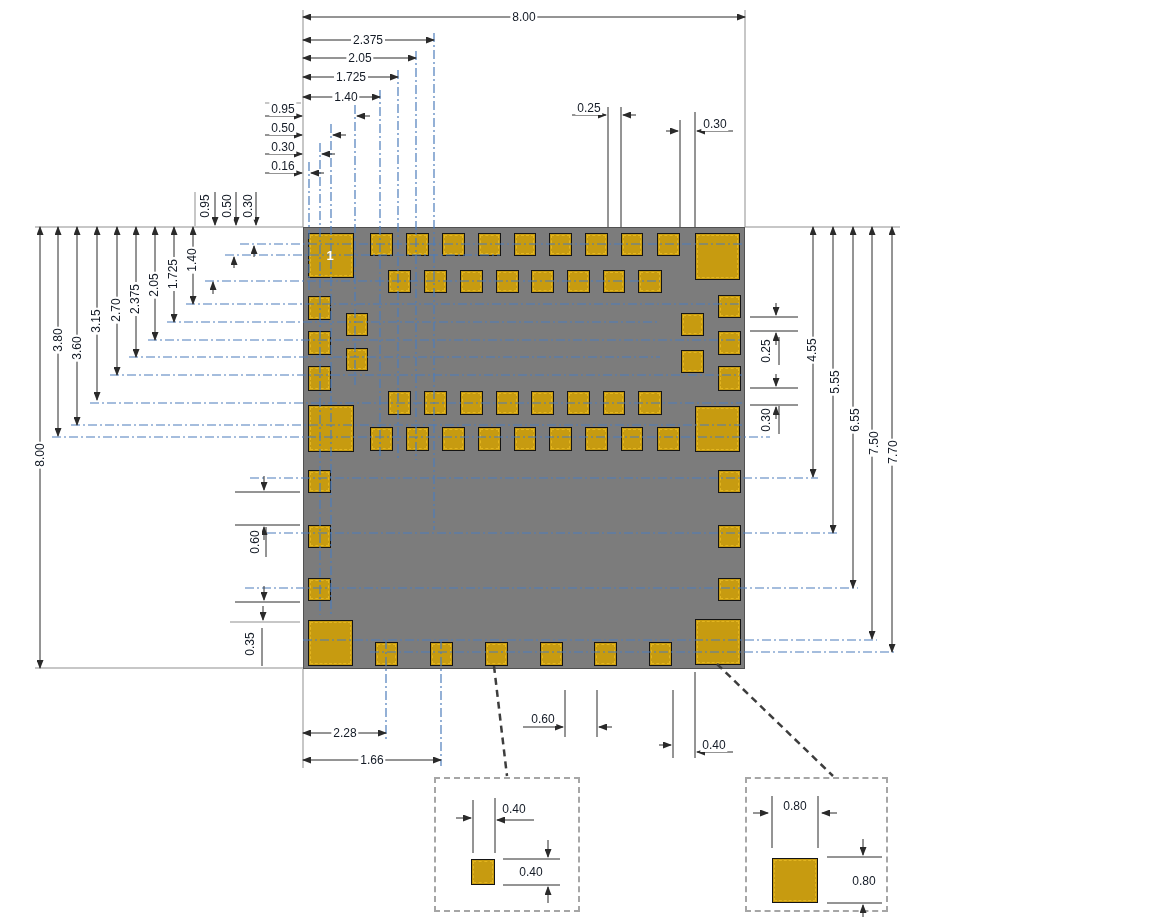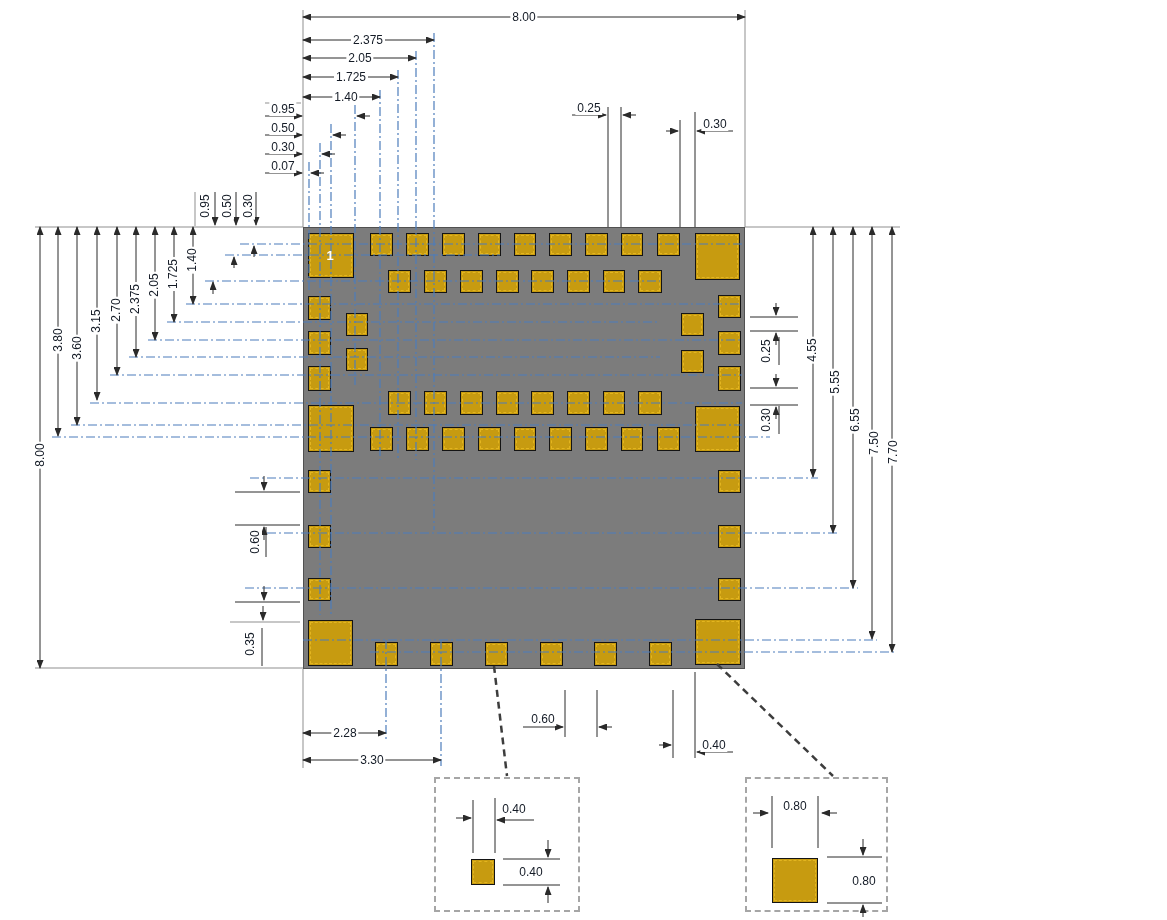--- a/index.html
+++ b/index.html
@@ -194,21 +194,21 @@
   </svg>
 
   <div class="lbl" style="left:524px;top:17px;">8.00</div>
   <div class="lbl" style="left:368px;top:40px;">2.375</div>
   <div class="lbl" style="left:360px;top:58px;">2.05</div>
   <div class="lbl" style="left:351px;top:77px;">1.725</div>
   <div class="lbl" style="left:346px;top:97px;">1.40</div>
   <div class="lbl" style="left:283px;top:109px;">0.95</div>
   <div class="lbl" style="left:283px;top:128px;">0.50</div>
   <div class="lbl" style="left:283px;top:147px;">0.30</div>
-  <div class="lbl" style="left:283px;top:166px;">0.07</div>
+  <div class="lbl" style="left:283px;top:166px;">0.16</div>
   <div class="lbl" style="left:589px;top:108px;">0.25</div>
   <div class="lbl" style="left:715px;top:124px;">0.30</div>
 
   <div class="lbl rot" style="left:205px;top:206px;">0.95</div>
   <div class="lbl rot" style="left:227px;top:206px;">0.50</div>
   <div class="lbl rot" style="left:248px;top:206px;">0.30</div>
 
   <div class="lbl rot" style="left:40px;top:455px;">8.00</div>
   <div class="lbl rot" style="left:58px;top:340px;">3.80</div>
   <div class="lbl rot" style="left:77px;top:348px;">3.60</div>
@@ -223,21 +223,21 @@
 
   <div class="lbl rot" style="left:766px;top:351px;">0.25</div>
   <div class="lbl rot" style="left:766px;top:420px;">0.30</div>
   <div class="lbl rot" style="left:812px;top:350px;">4.55</div>
   <div class="lbl rot" style="left:835px;top:382px;">5.55</div>
   <div class="lbl rot" style="left:855px;top:420px;">6.55</div>
   <div class="lbl rot" style="left:874px;top:443px;">7.50</div>
   <div class="lbl rot" style="left:893px;top:452px;">7.70</div>
 
   <div class="lbl" style="left:345px;top:733px;">2.28</div>
-  <div class="lbl" style="left:372px;top:760px;">3.30</div>
+  <div class="lbl" style="left:372px;top:760px;">1.66</div>
   <div class="lbl" style="left:543px;top:719px;">0.60</div>
   <div class="lbl" style="left:714px;top:745px;">0.40</div>
 
   <div class="lbl" style="left:514px;top:809px;">0.40</div>
   <div class="lbl" style="left:531px;top:872px;">0.40</div>
   <div class="lbl" style="left:795px;top:806px;">0.80</div>
   <div class="lbl" style="left:864px;top:881px;">0.80</div>
 
   <div class="lbl onpad" style="left:330px;top:256px;font-size:13px;">1</div>
 </div>

